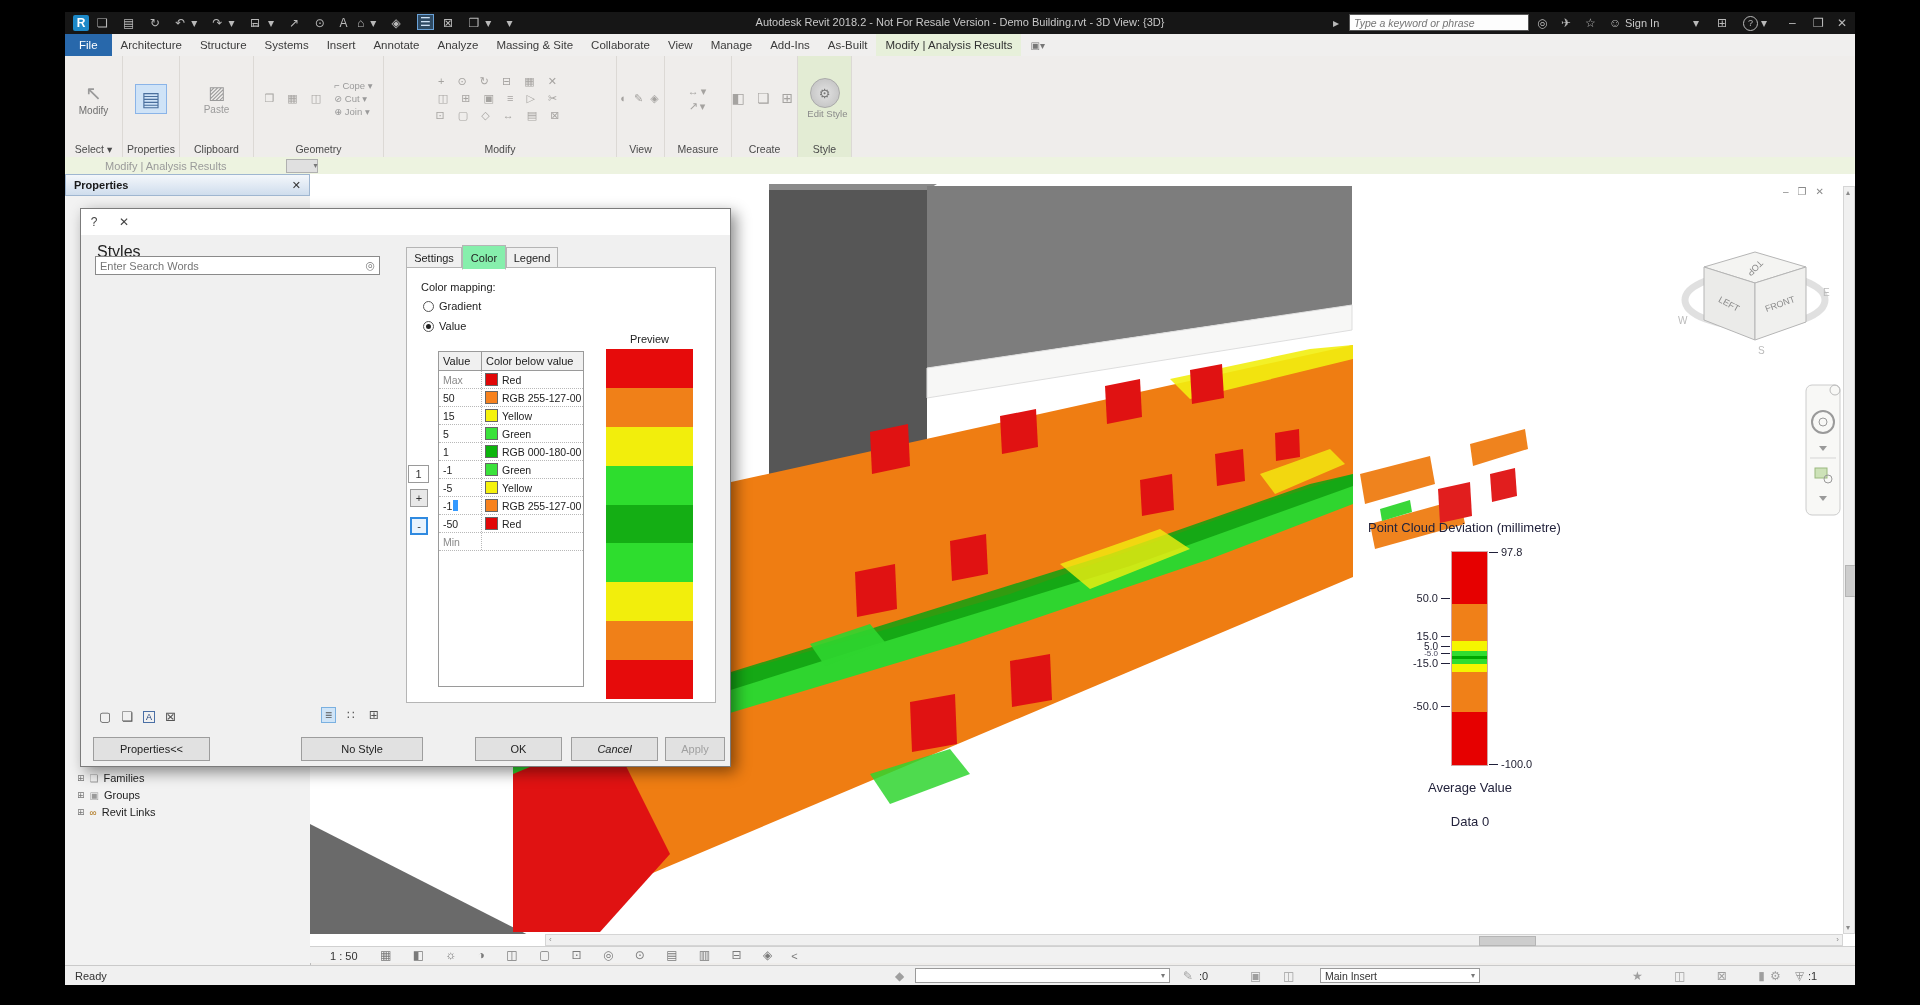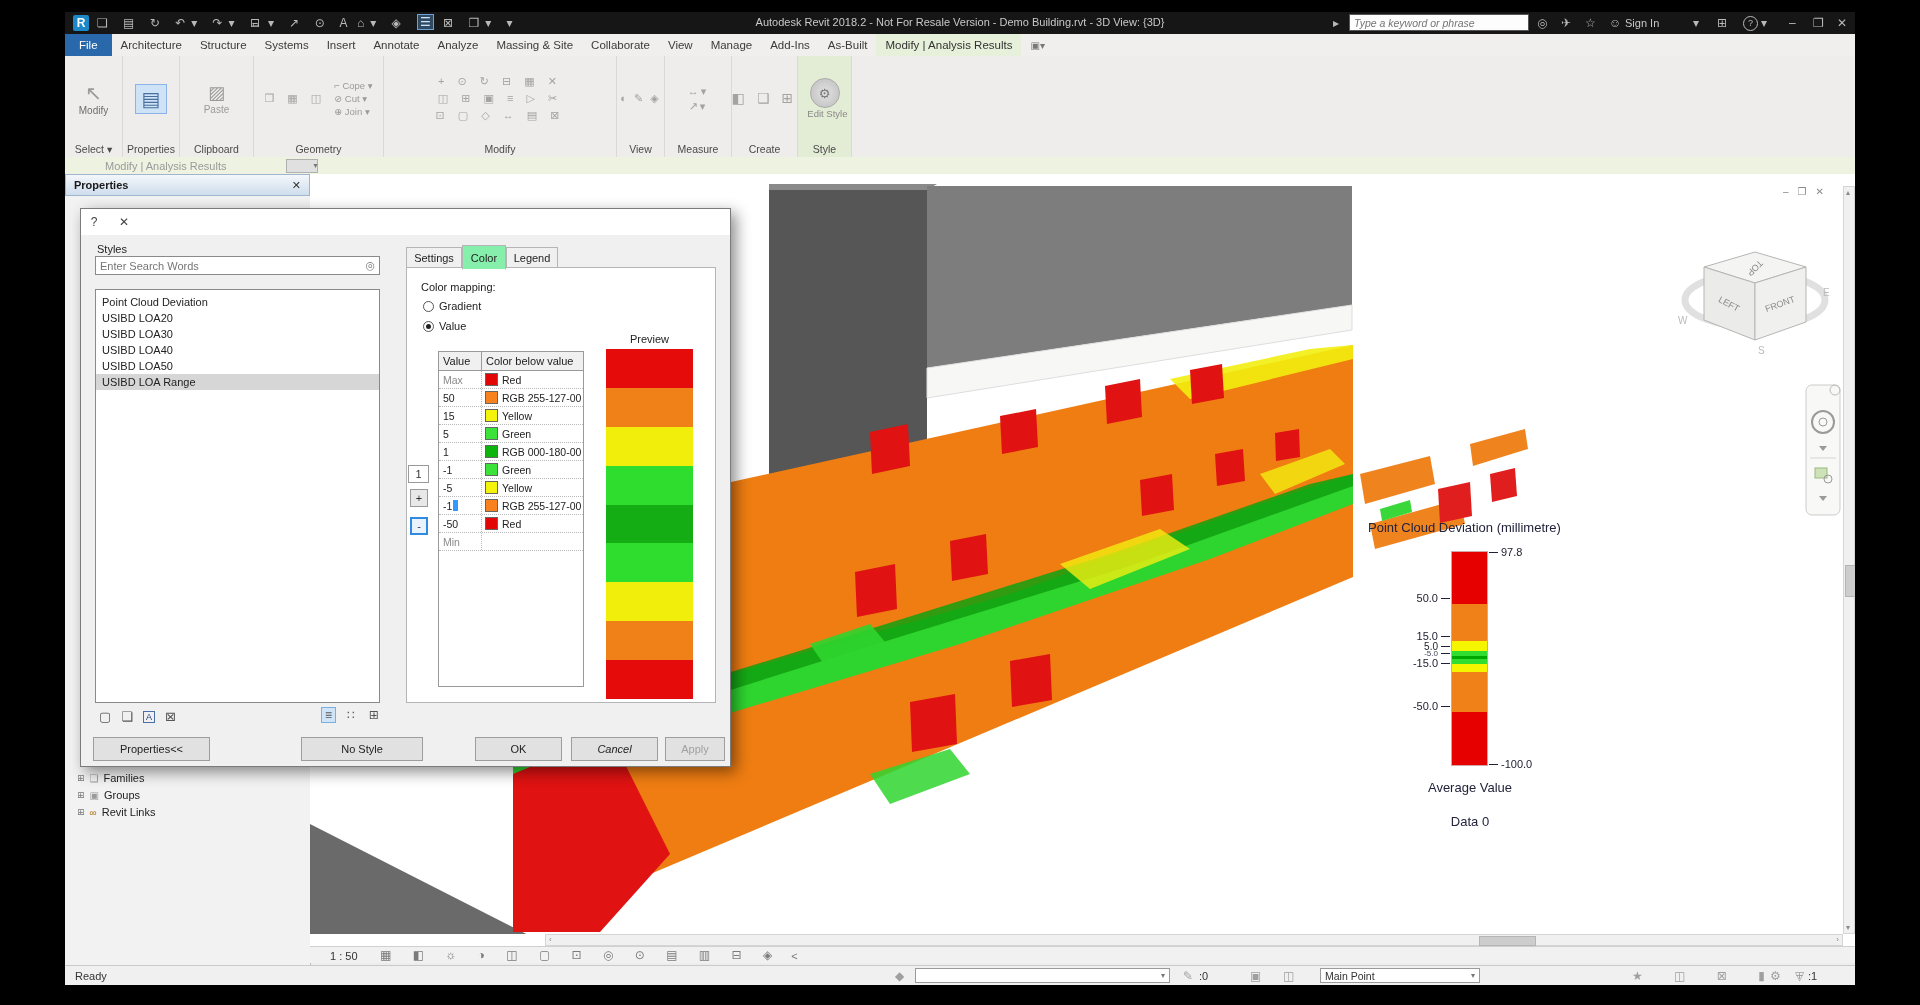--- a/index.html
+++ b/index.html
@@ -364,33 +364,24 @@
       <span style="margin-left:10px;color:#7a7a7a;font-size:11px;">&lt;</span>
     </div>
   </div>
 
   <div class="a" id="dialog">
     <div class="a flexc" style="left:0;top:0;width:649px;height:26px;background:#fff;">
       <span style="width:26px;text-align:center;color:#444;font-size:12px;">?</span>
       <span style="width:34px;text-align:center;color:#444;font-size:12px;">✕</span>
     </div>
 
-    <span class="a" style="left:16px;top:34px;font-size:11px;color:#222;">Styles</span>
+    <span class="a" style="left:16px;top:34px;font-size:16px;color:#222;">Styles</span>
     <div class="a flexc" style="left:14px;top:47px;width:285px;height:19px;background:#fff;border:1px solid #8a8a8a;box-sizing:border-box;">
       <input class="a" style="left: 2px; top: 1px; width: 255px; height: 14px; border: none; outline: none; font-size: 11px; color: rgb(85, 85, 85);" placeholder="Enter Search Words">
       <span class="a" style="right:4px;top:2px;color:#777;font-size:11px;">◎</span>
-    </div>
-    <div class="a dlist" style="left:14px;top:80px;width:285px;height:414px;box-sizing:border-box;">
-      <div style="height:4px;"></div>
-      <div class="li">Point Cloud Deviation</div>
-      <div class="li">USIBD LOA20</div>
-      <div class="li">USIBD LOA30</div>
-      <div class="li">USIBD LOA40</div>
-      <div class="li">USIBD LOA50</div>
-      <div class="li sel">USIBD LOA Range</div>
     </div>
     <div class="a flexc" style="left:18px;top:500px;gap:10px;">
       <span class="dsmall">▢</span>
       <span class="dsmall">❏</span>
       <span style="font-size:9px;color:#1b3f7a;border:1px solid #4a6fa5;padding:0 2px;">A</span>
       <span class="dsmall">⊠</span>
     </div>
     <div class="a flexc" style="left:240px;top:498px;gap:8px;">
       <span class="tgl on">≡</span>
       <span class="tgl">∷</span>
@@ -520,21 +511,21 @@
     <span class="a sico" style="left:830px;top:3px;">◆</span>
     <div class="a sselect" style="left:850px;top:2px;width:255px;">
           <span></span>
           <span class="carat">▾</span>
         </div>
     <span class="a sico" style="left:1118px;top:3px;">✎</span>
     <span class="a" style="left:1134px;top:4px;">:0</span>
     <span class="a sico" style="left:1185px;top:3px;">▣</span>
     <span class="a sico" style="left:1218px;top:3px;">◫</span>
     <div class="a sselect" style="left:1255px;top:2px;width:160px;">
-          <span>Main Point</span>
+          <span>Main Insert</span>
           <span class="carat">▾</span>
         </div>
     <span class="a sico" style="left:1567px;top:3px;letter-spacing:14px;">★ ◫ ⊠ ▮ +</span>
     <span class="a sico" style="left:1705px;top:3px;">⚙</span>
     <span class="a sico" style="left:1730px;top:3px;">▽</span>
     <span class="a" style="left:1743px;top:4px;">:1</span>
   </div>
 
 </div>
 </div>

